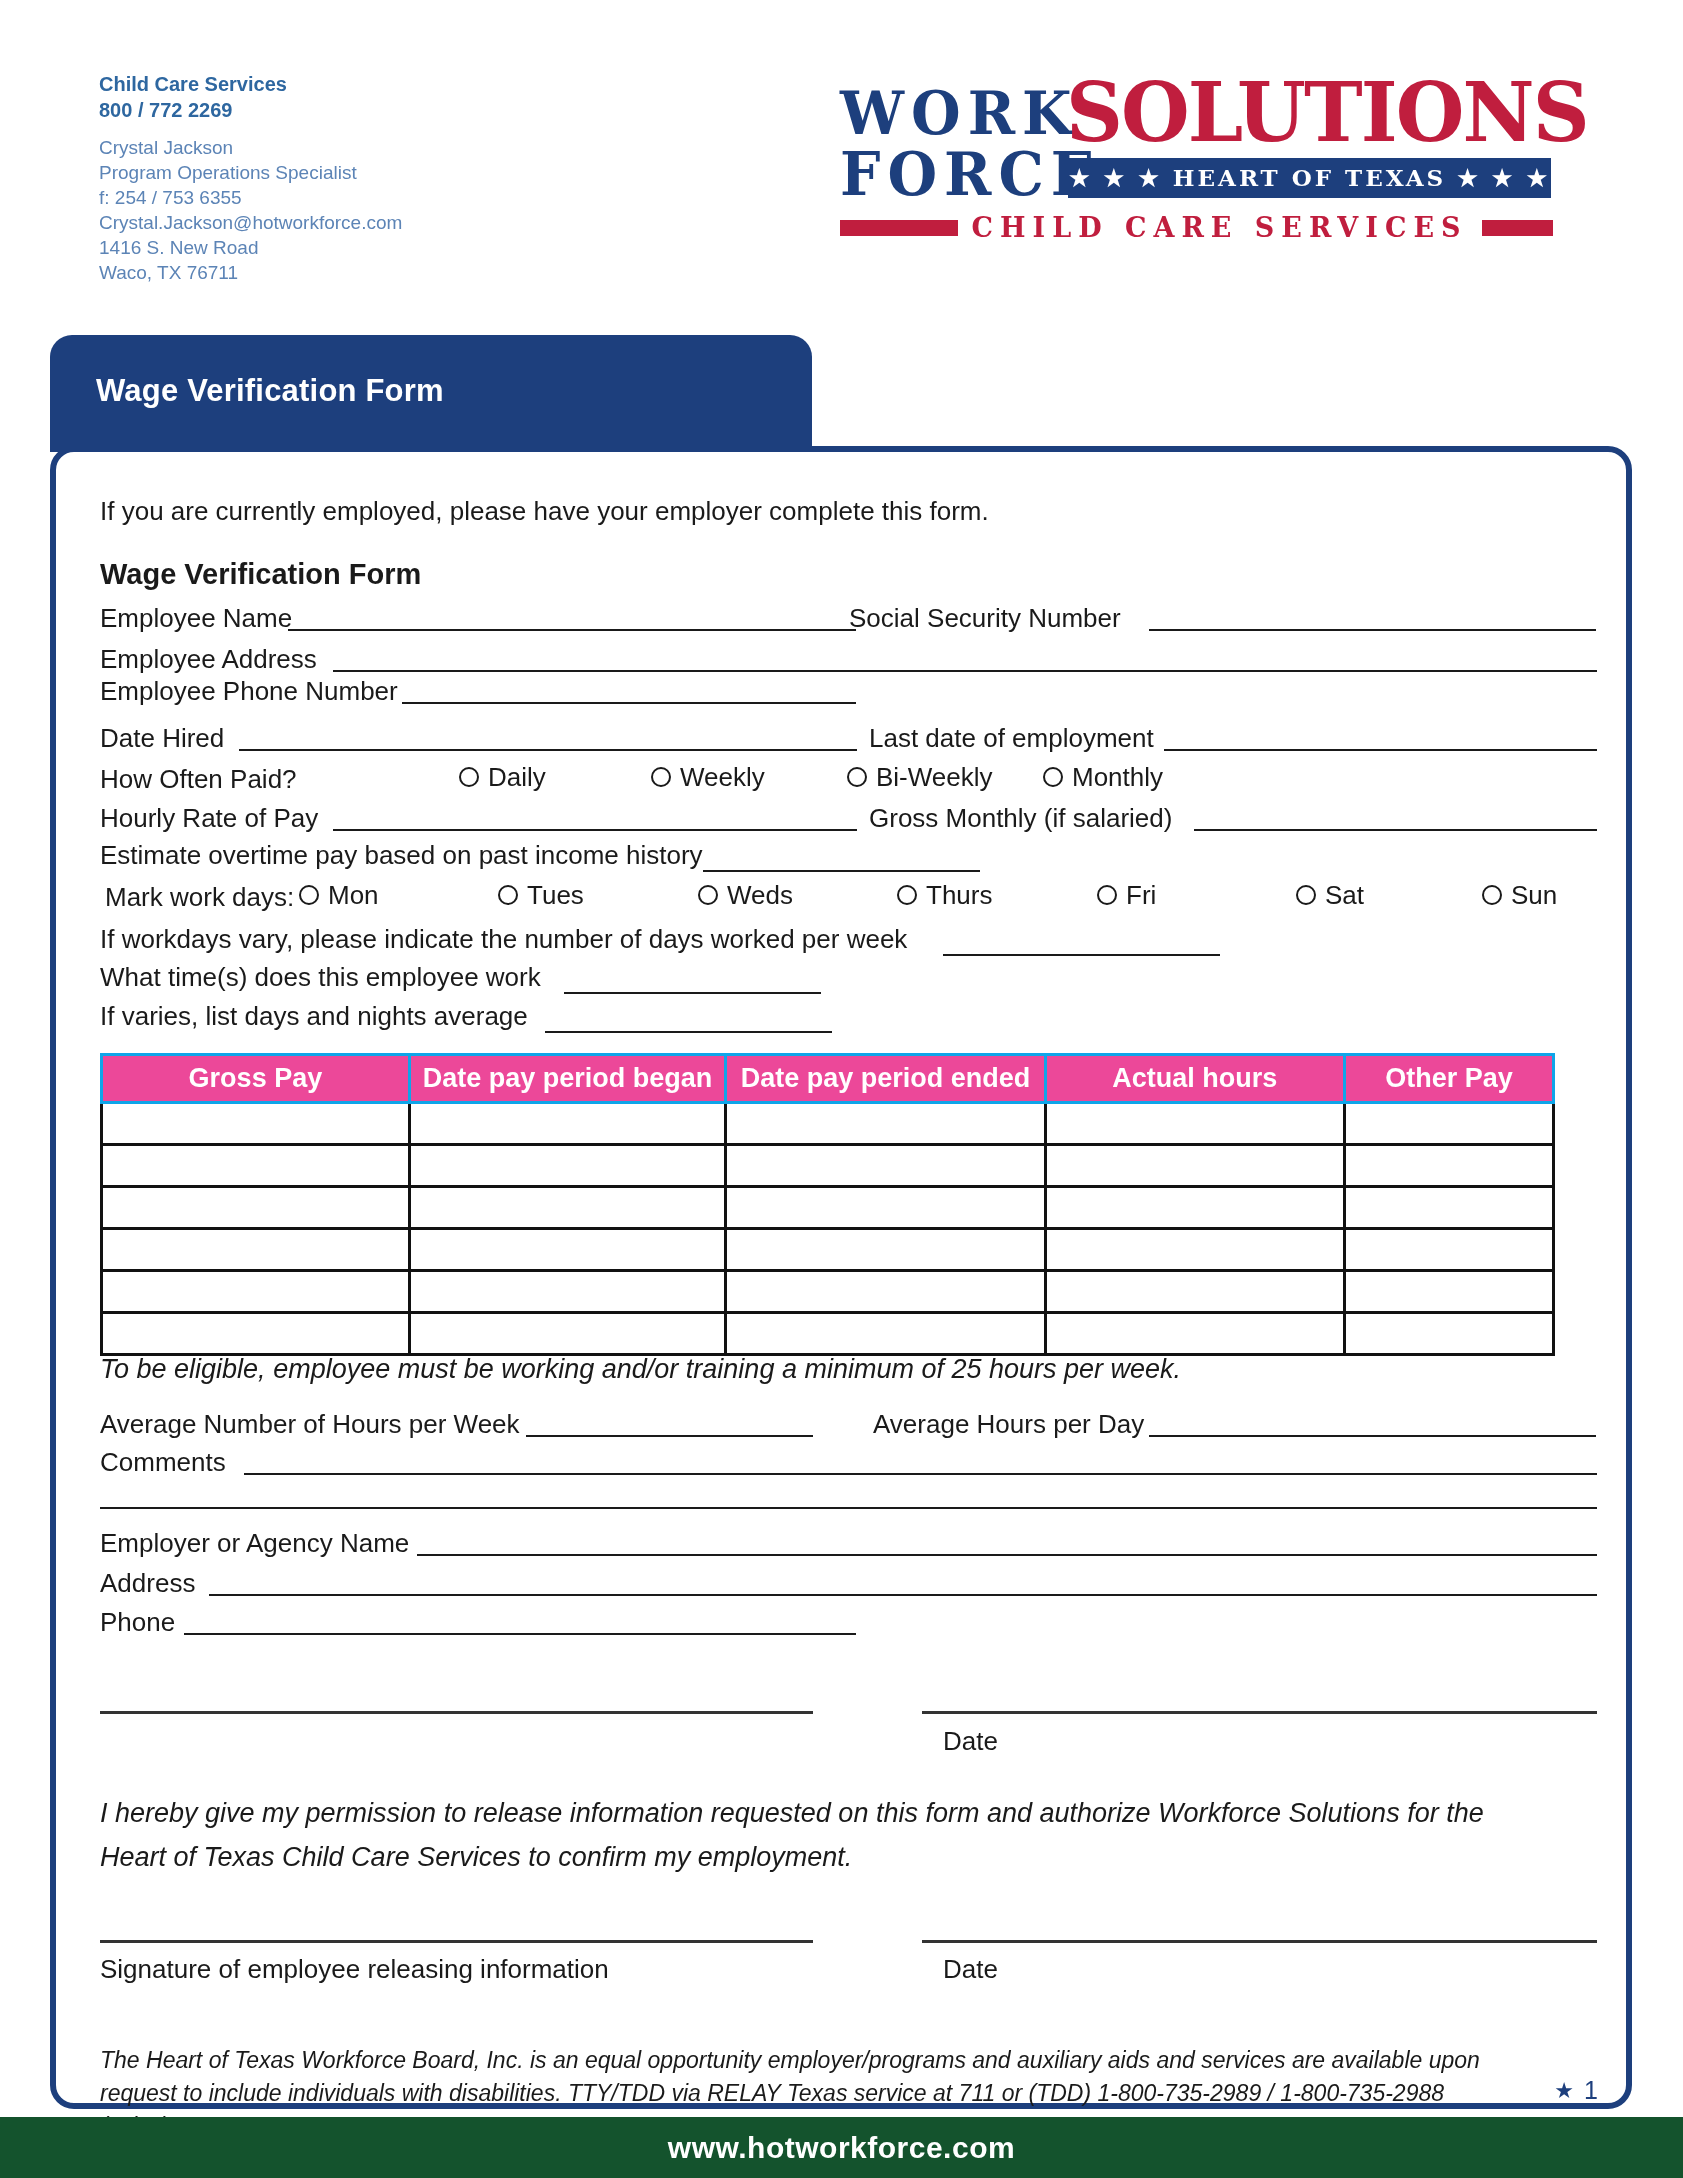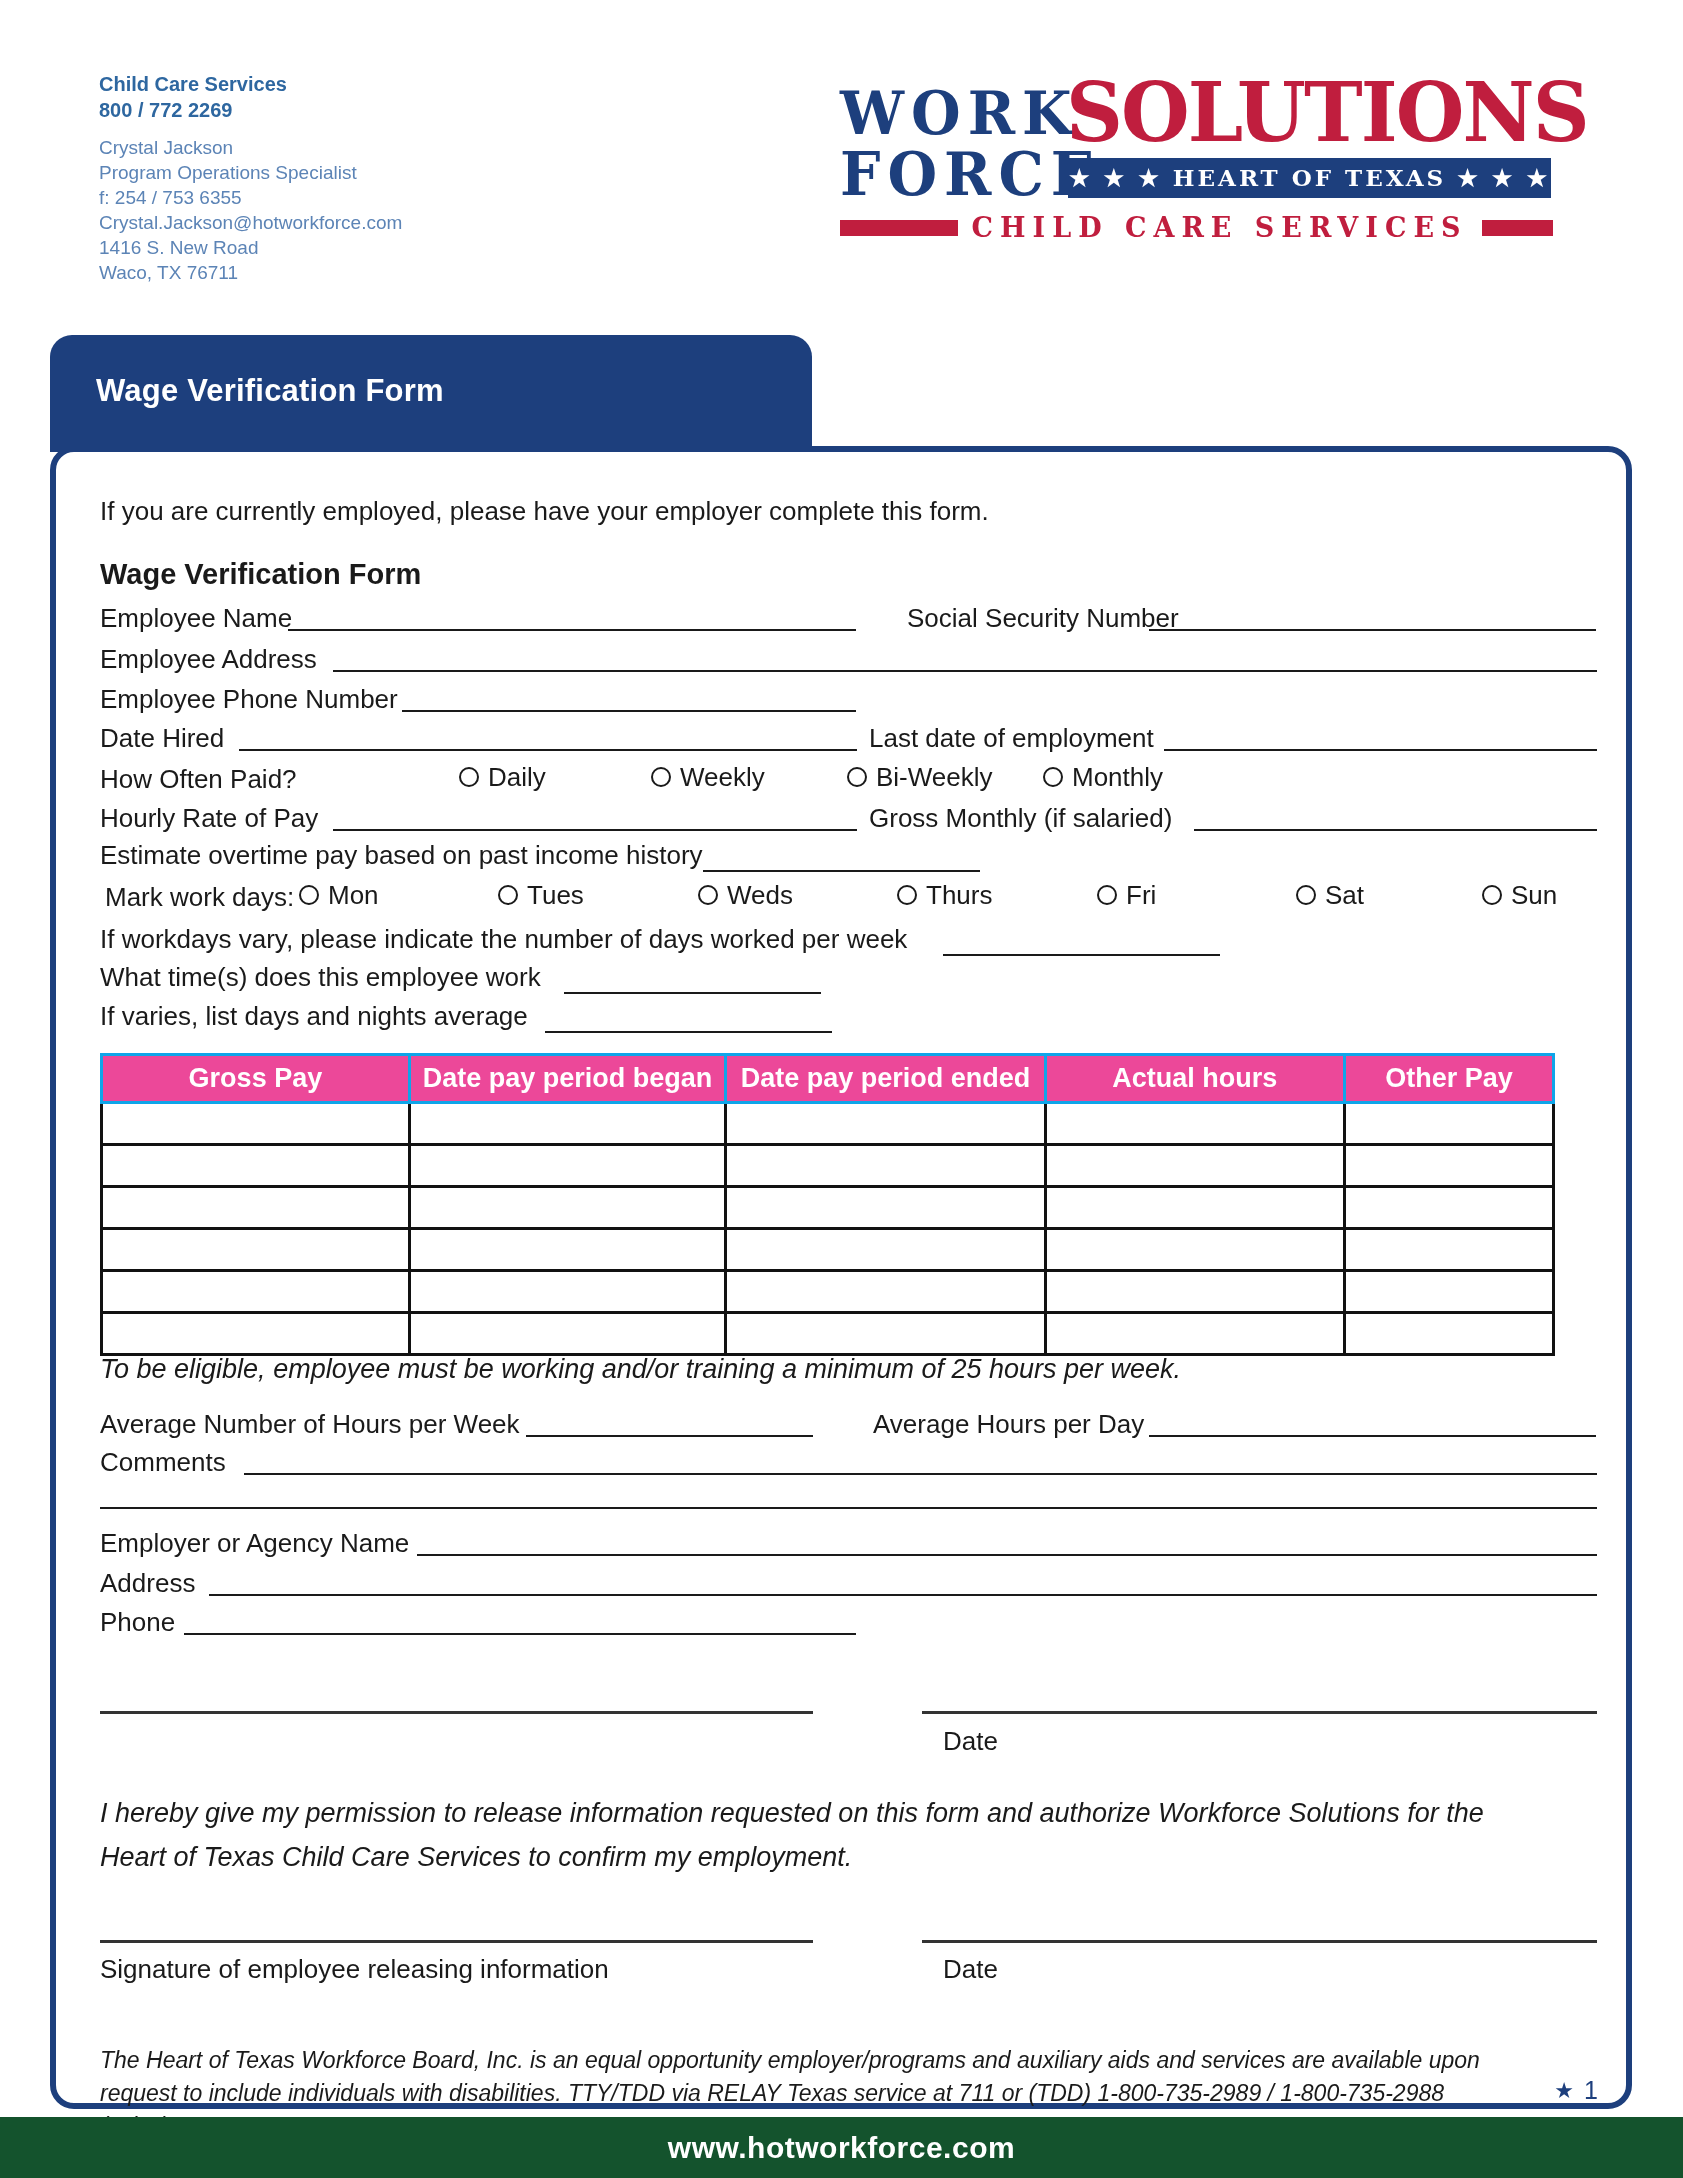--- a/index.html
+++ b/index.html
@@ -90,30 +90,30 @@
 
 <div class="formbox">
 
   <div class="row" style="top:42px;">If you are currently employed, please have your employer complete this form.</div>
 
   <div class="row" style="top:105px;font-weight:bold;font-size:29px;">Wage Verification Form</div>
 
   <div class="row" style="top:147px;">
     <span class="albl" style="left:0;">Employee Name</span>
     <span class="aline" style="left:188px;width:568px;"></span>
-    <span class="albl" style="left:807px;text-align:right;">Social Security Number</span>
+    <span class="albl" style="left:749px;text-align:right;">Social Security Number</span>
     <span class="aline" style="left:1049px;width:447px;"></span>
   </div>
 
   <div class="row" style="top:188px;">
     <span class="albl" style="left:0;">Employee Address</span>
     <span class="aline" style="left:233px;width:1264px;"></span>
   </div>
 
-  <div class="row" style="top:228px;">
+  <div class="row" style="top:220px;">
     <span class="albl" style="left:0;">Employee Phone Number</span>
     <span class="aline" style="left:302px;width:454px;"></span>
   </div>
 
   <div class="row" style="top:308px;">
     <span class="albl" style="left:0;">How Often Paid?</span>
     <span class="radio-item" style="left:359px;">
       <span class="radio"></span>
       <span class="rlbl">Daily</span>
     </span>

